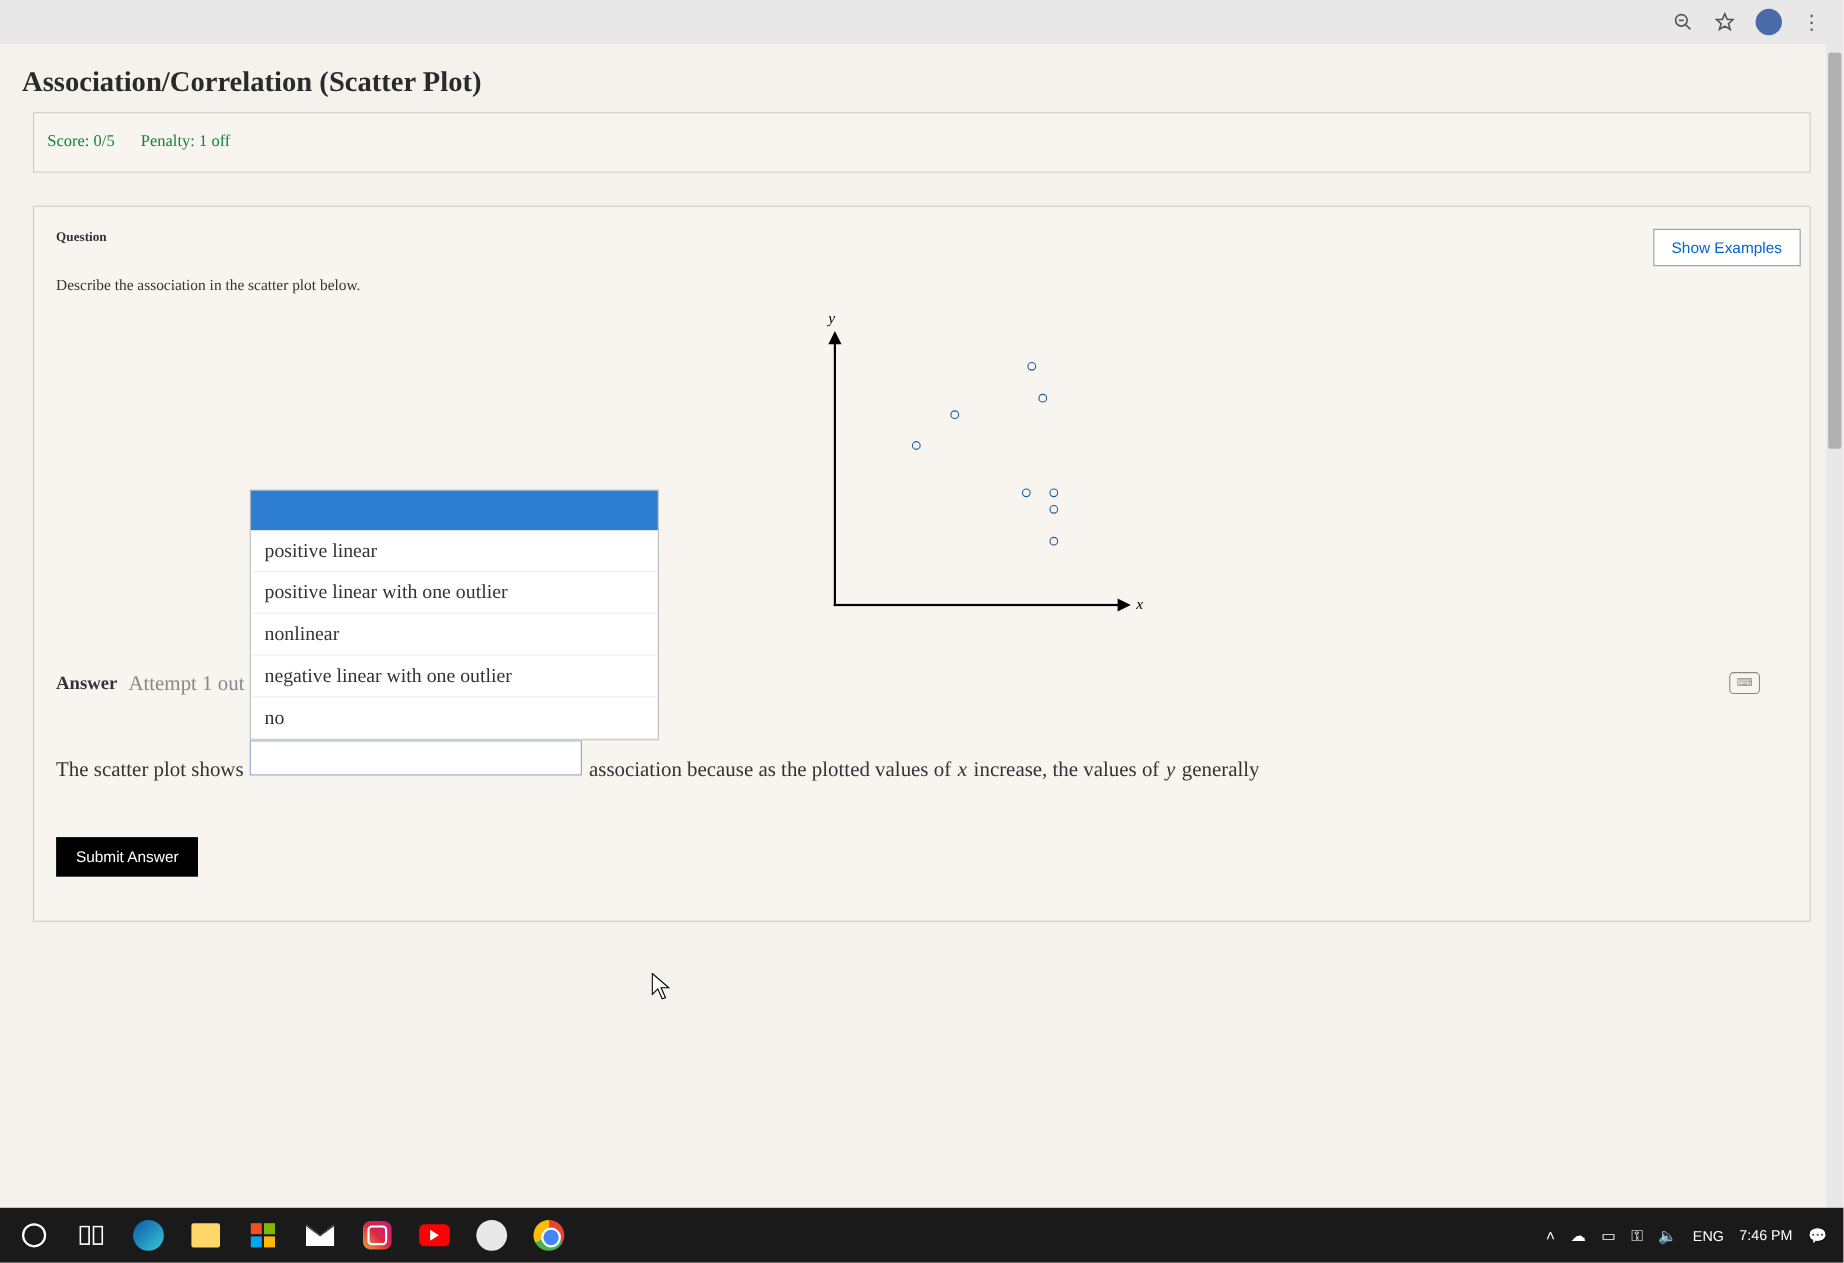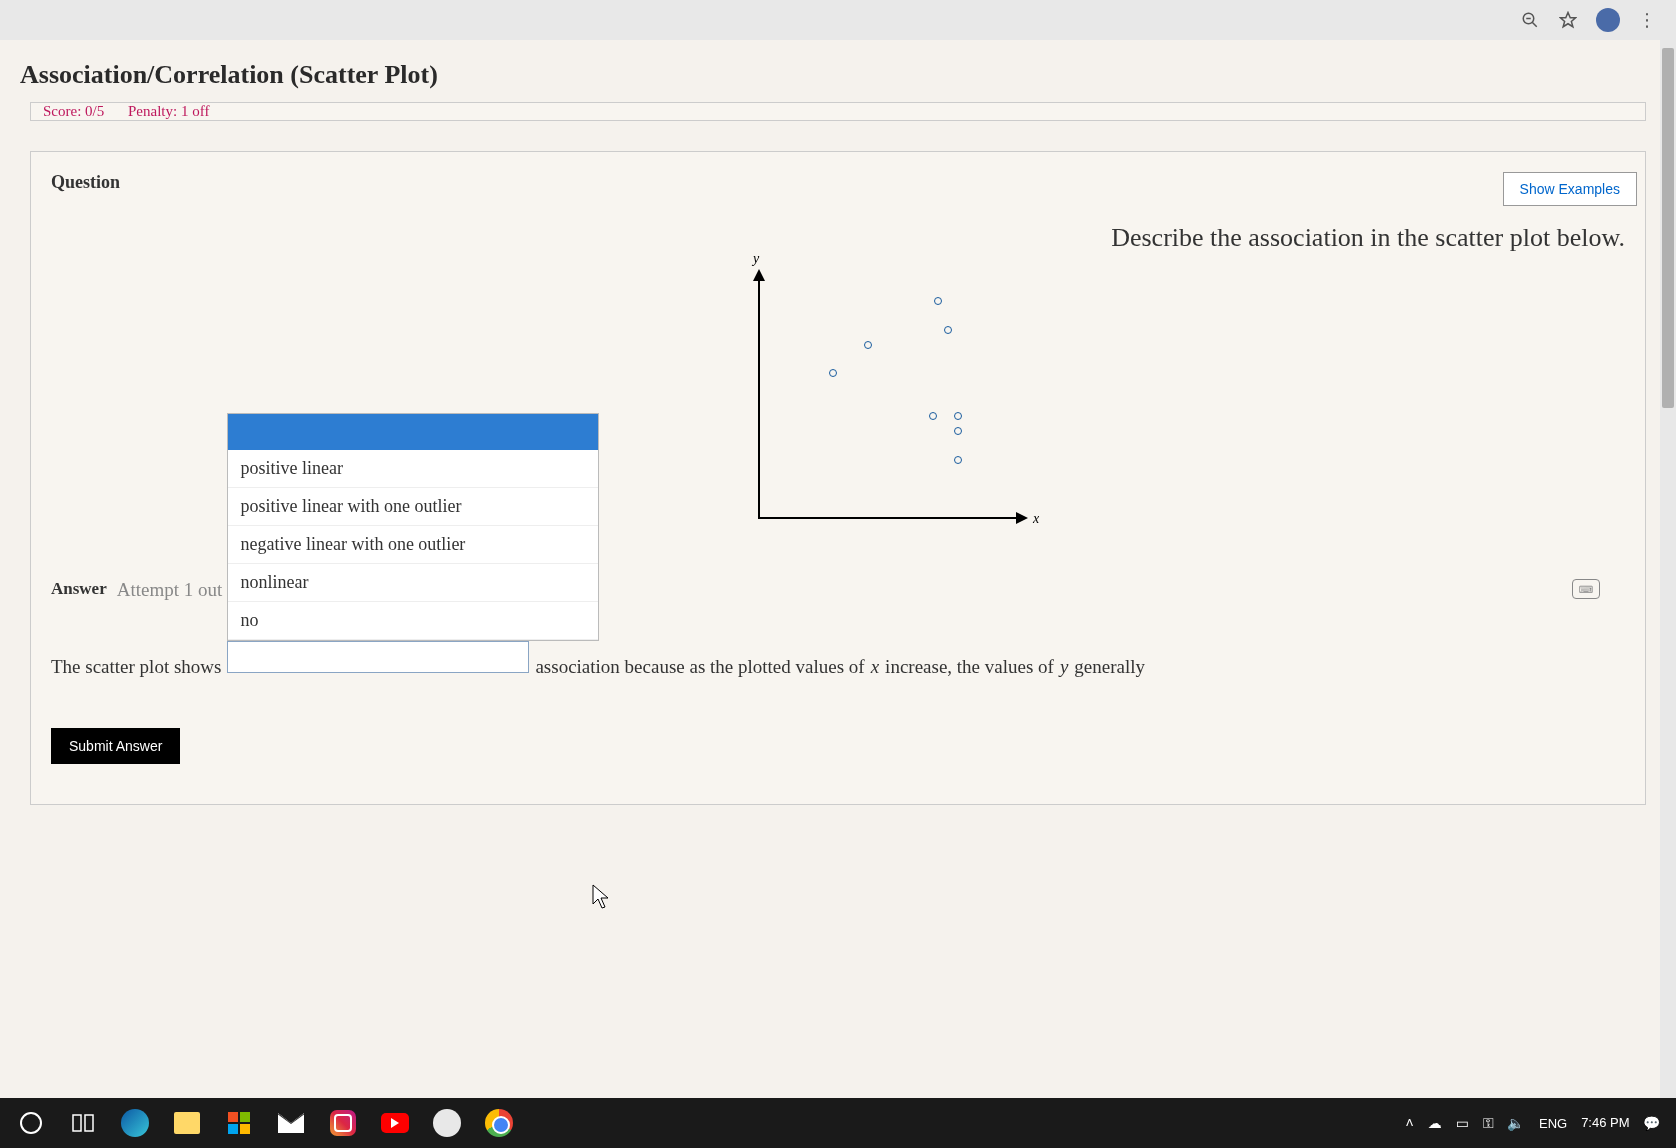--- a/index.html
+++ b/index.html
@@ -53,62 +53,61 @@
     
     .page-title {
       padding: 20px 20px 12px 20px;
       font-size: 26px;
       font-weight: bold;
       color: #2a2a2a;
     }
     
     .score-bar {
       margin: 0 30px;
-      padding: 0 12px;
+      padding: 18px 12px;
       border: 1px solid #ccc;
       background: #f8f5f0;
       font-size: 15px;
-      color: #be185d;
+      color: #15803d;
     }
     
     .score-bar .score { margin-right: 20px; }
     
     .question-panel {
       margin: 30px 30px 0 30px;
       padding: 20px 20px 40px 20px;
       border: 1px solid #ccc;
       background: #f8f5f0;
       position: relative;
     }
     
     .question-header {
-      font-size: 18px;
+      font-size: 12px;
       font-weight: bold;
       color: #333;
       margin-bottom: 30px;
     }
     
     .show-examples-btn {
       position: absolute;
       top: 20px;
       right: 8px;
       padding: 8px 16px;
       border: 1px solid #999;
       background: #fff;
       font-family: Arial, sans-serif;
       font-size: 14px;
       color: #0066cc;
       cursor: pointer;
     }
     
     .question-prompt {
-      font-size: 26px;
+      font-size: 14px;
       color: #333;
-      margin-bottom: 16px;
-      text-align: right;
+      margin-bottom: 32px;
     }
     
     .chart-area {
       position: relative;
       width: 400px;
       height: 280px;
       margin: 0 auto 30px auto;
     }
     
     .y-axis {
@@ -507,22 +506,22 @@
       <div class="keyboard-icon">⌨</div>
     </div>
 
     <div class="sentence" style="margin-top:40px;">
       <span>The scatter plot shows</span>
       <span class="dropdown-box">
         <div class="dropdown-menu">
           <div class="dropdown-header"></div>
           <div class="dropdown-option">positive linear</div>
           <div class="dropdown-option">positive linear with one outlier</div>
+          <div class="dropdown-option">nonlinear</div>
           <div class="dropdown-option">negative linear with one outlier</div>
-          <div class="dropdown-option">nonlinear</div>
           <div class="dropdown-option">no</div>
         </div>
       </span>
       <span>association because as the plotted values of</span>
       <span class="ital">x</span>
       <span>increase, the values of</span>
       <span class="ital">y</span>
       <span>generally</span>
     </div>
 

